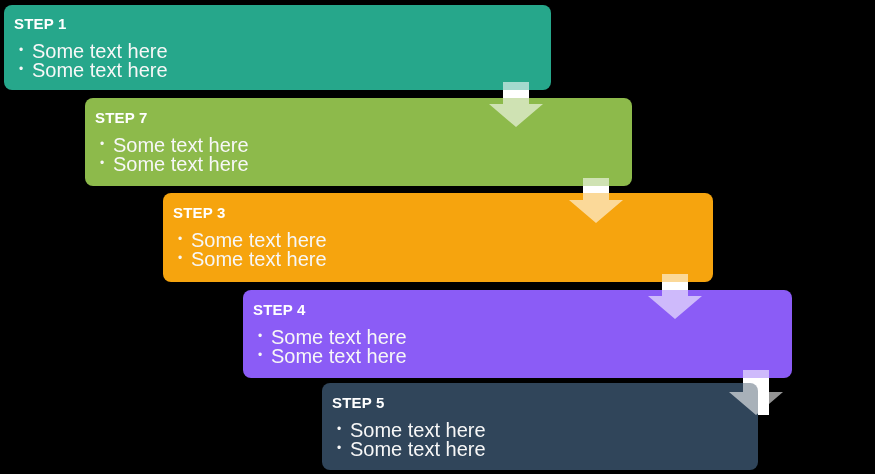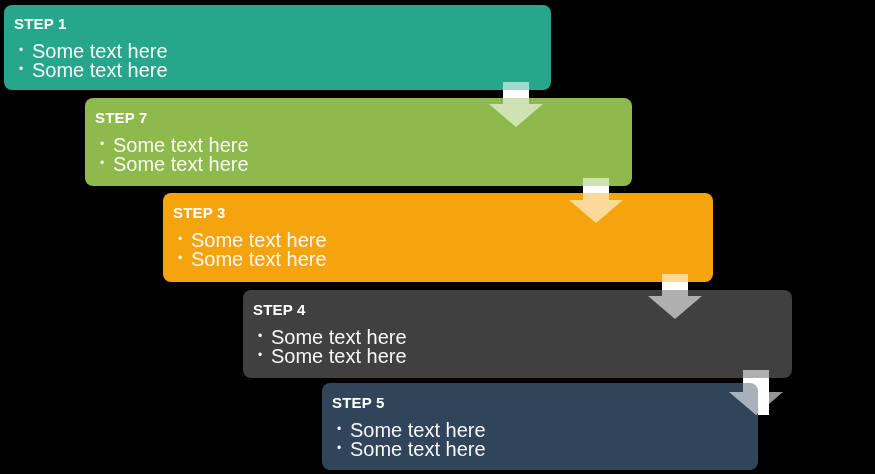--- a/index.html
+++ b/index.html
@@ -113,21 +113,21 @@
   </div>
 
   <div class="step-box box3" style="background-color: rgb(246, 164, 14);">
     <h3 class="step-title">STEP 3</h3>
     <ul class="step-bullets">
       <li>Some text here</li>
       <li>Some text here</li>
     </ul>
   </div>
 
-  <div class="step-box box4" style="background-color: #404040;">
+  <div class="step-box box4" style="background-color: #8b5cf6;">
     <h3 class="step-title">STEP 4</h3>
     <ul class="step-bullets">
       <li>Some text here</li>
       <li>Some text here</li>
     </ul>
   </div>
 
   <div class="step-box box5" style="background-color: rgb(48, 69, 90);">
     <h3 class="step-title">STEP 5</h3>
     <ul class="step-bullets">

